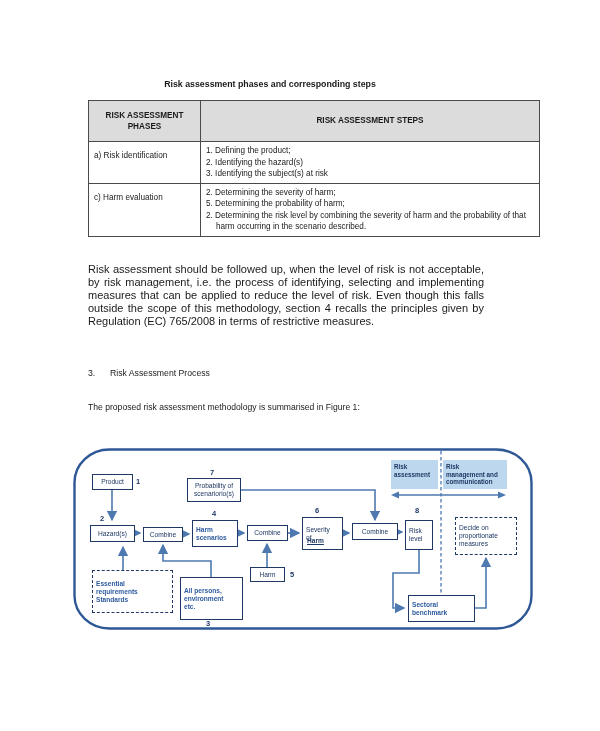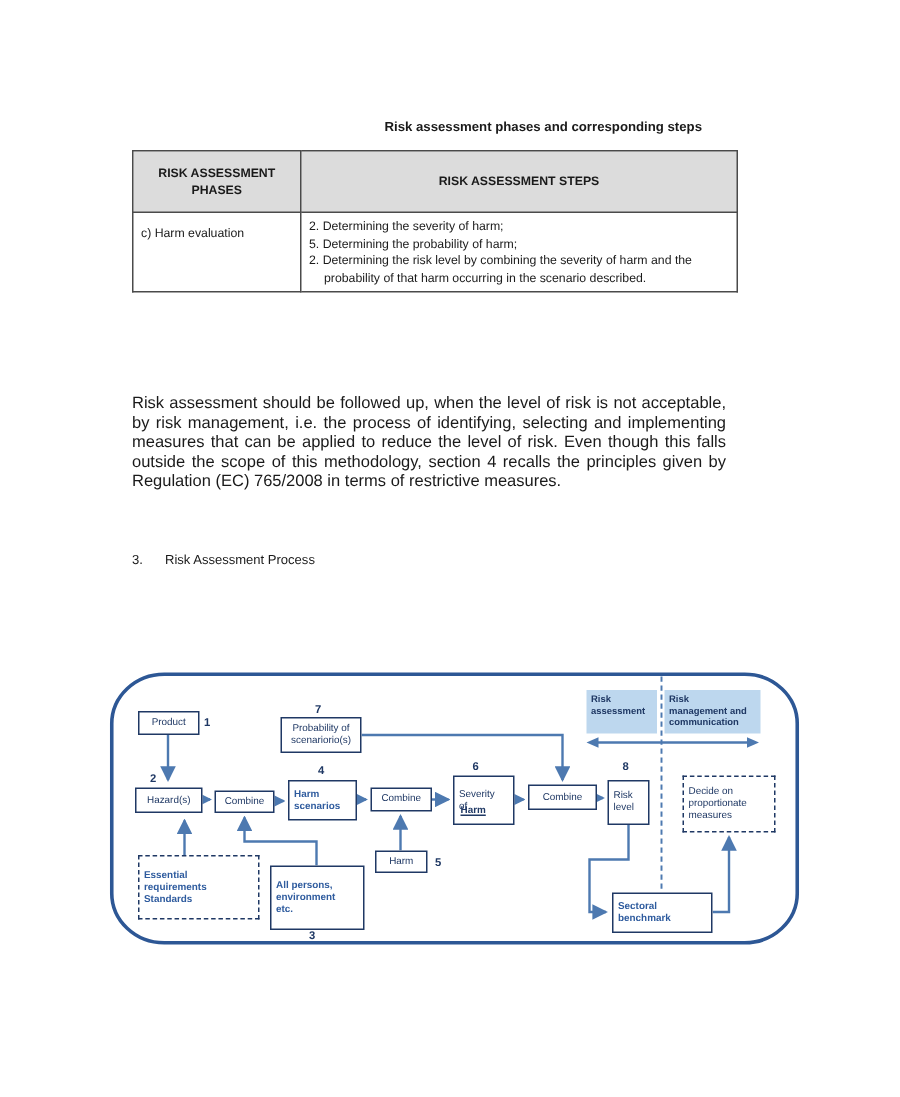--- a/index.html
+++ b/index.html
@@ -3,24 +3,24 @@
 <meta charset="utf-8">
 <style>
   html,body { margin:0; padding:0; background:#fff; }
   .page {
     position:relative; width:600px; height:731px; background:#ffffff;
     font-family:"Liberation Sans", sans-serif; color:#1a1a1a; overflow:hidden;
   }
   
   .doc-title {
     position:absolute; top:79px; left:72px; width:396px;
-    text-align:right; font-weight:bold; font-size:8.8px;
+    text-align:center; font-weight:bold; font-size:8.8px;
   }
   table.ra-table {
-    position:absolute; top:100px; left:88px; width:404px;
+    position:absolute; top:100px; left:88px; width:452px;
     border-collapse:collapse; font-size:8.2px; line-height:11.5px;
     table-layout:fixed;
   }
   .ra-table th, .ra-table td { border:1px solid #4a4a4a; padding:2px 5px; }
   .ra-table th {
     background:#dcdcdc; font-weight:bold; text-align:center;
     vertical-align:middle; height:36px; font-size:8.2px;
   }
   .col-phase { width:112px; }
   .ra-table td.phase { vertical-align:top; padding-top:8px; }
@@ -72,36 +72,45 @@
     <colgroup>
         <col class="col-phase">
         <col>
       </colgroup>
     <tbody>
         <tr>
       <th>RISK ASSESSMENT PHASES</th>
       <th>RISK ASSESSMENT STEPS</th>
     </tr>
     <tr>
+      <td class="phase">a) Risk identification</td>
+      <td class="steps-cell">
+            <div class="step">1. Defining the product;</div>
+            <div class="step">2. Identifying the hazard(s)</div>
+            <div class="step">3. Identifying the subject(s) at risk</div>
+          </td>
+    </tr>
+    <tr>
       <td class="phase">c) Harm evaluation</td>
       <td class="steps-cell">
             <div class="step">2. Determining the severity of harm;</div>
             <div class="step">5. Determining the probability of harm;</div>
             <div class="step">2. Determining the risk level by combining the severity of harm and the probability of that harm occurring in the scenario described.</div>
           </td>
     </tr>
   </tbody>
     </table>
 
   <div class="body-par">Risk assessment should be followed up, when the level of risk is not acceptable, by risk management, i.e. the process of identifying, selecting and implementing measures that can be applied to reduce the level of risk. Even though this falls outside the scope of this methodology, section 4 recalls the principles given by Regulation (EC) 765/2008 in terms of restrictive measures.</div>
 
   <div class="section-heading">
     <span class="sec-num">3.</span><span>Risk Assessment Process</span>
   </div>
 
+  <div class="intro-par">The proposed risk assessment methodology is summarised in Figure 1:</div>
 
 
   <div class="diagram">
 
     <svg class="wires" width="460" height="182" viewBox="0 0 460 182">
       <defs>
         <marker id="arr" viewBox="0 0 8 8" refX="7" refY="4" markerWidth="6.5" markerHeight="6.5" orient="auto">
           <path d="M0,0 L8,4 L0,8 Z" fill="#4d79b0"></path>
         </marker>
       </defs>

